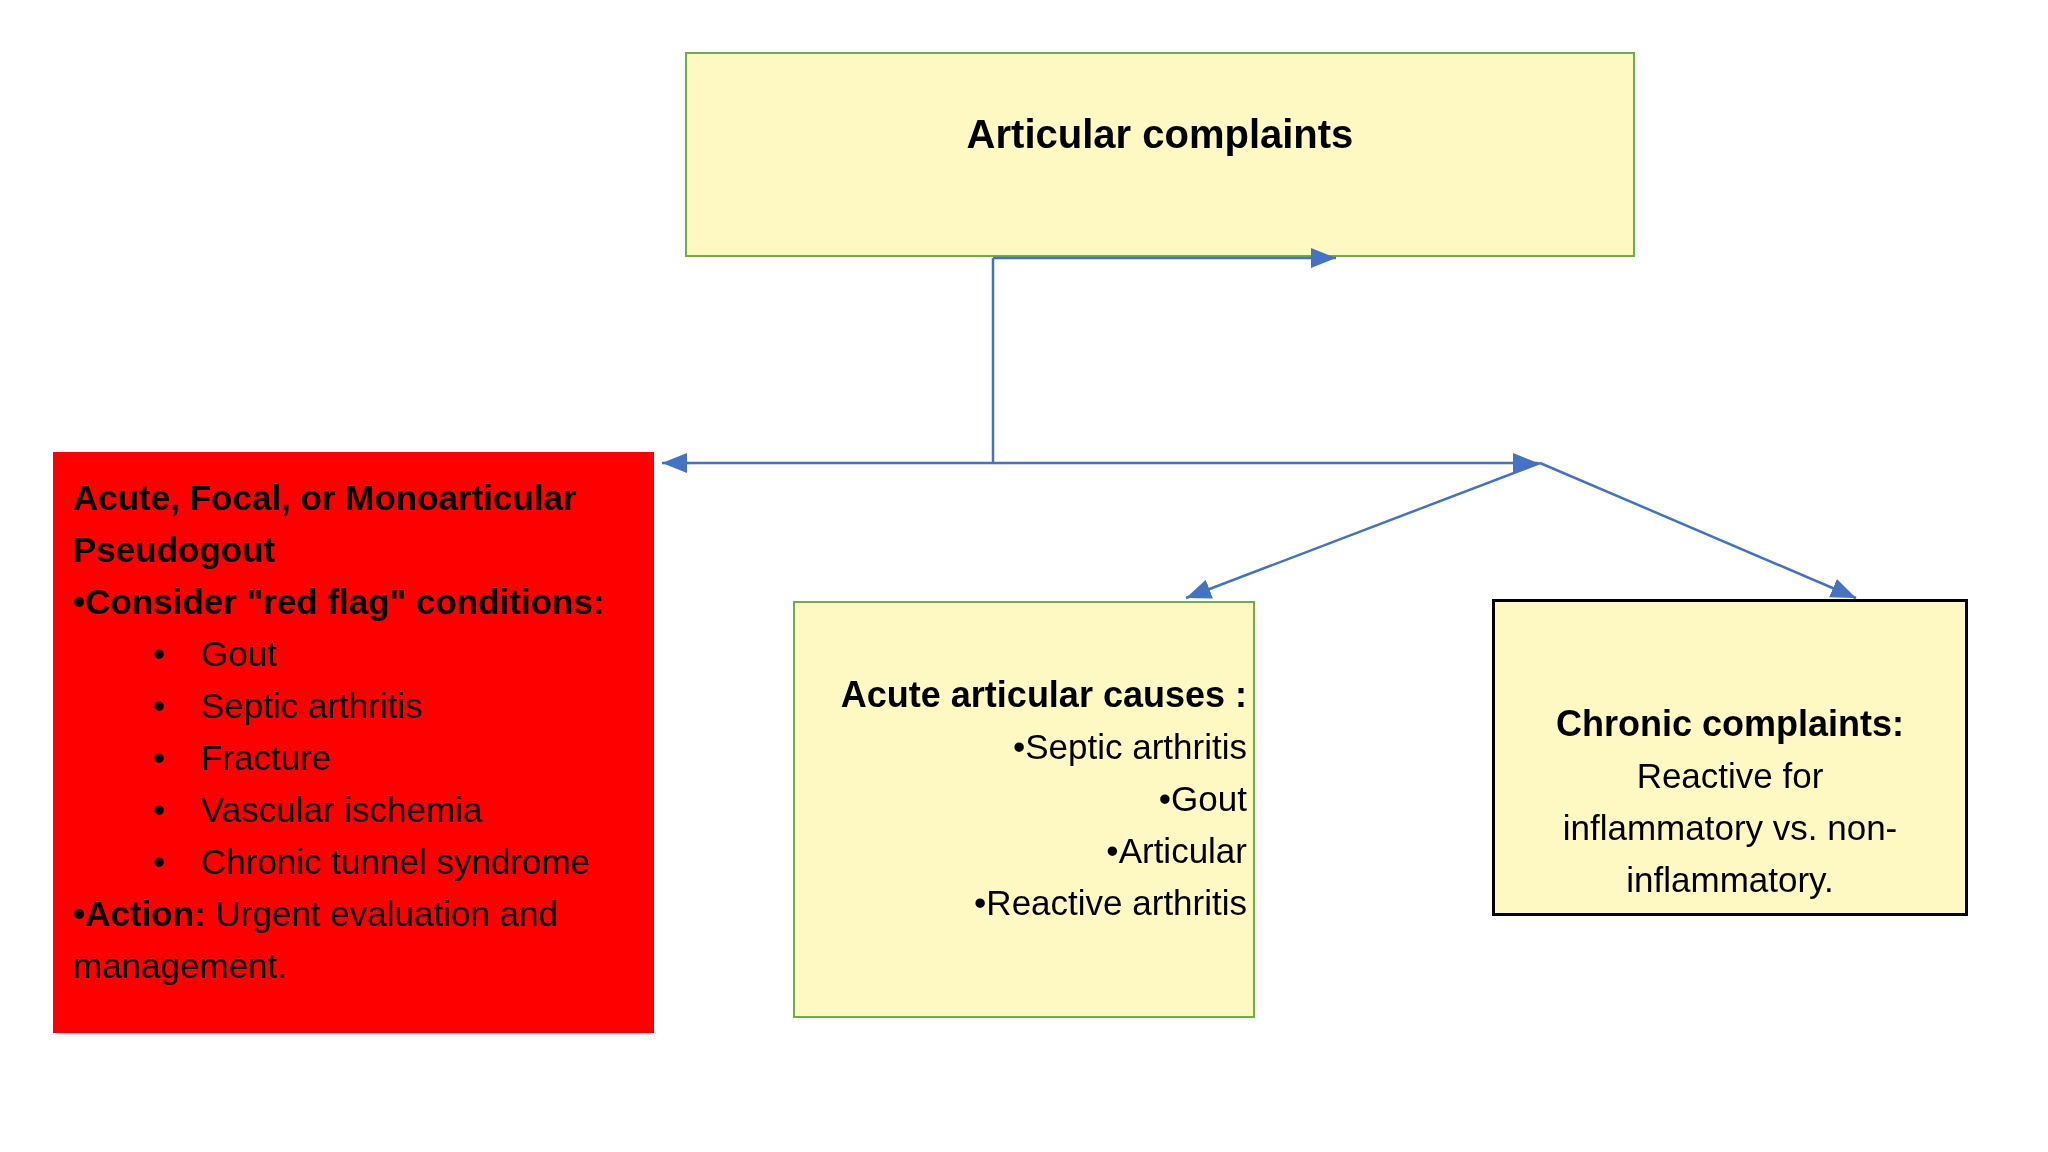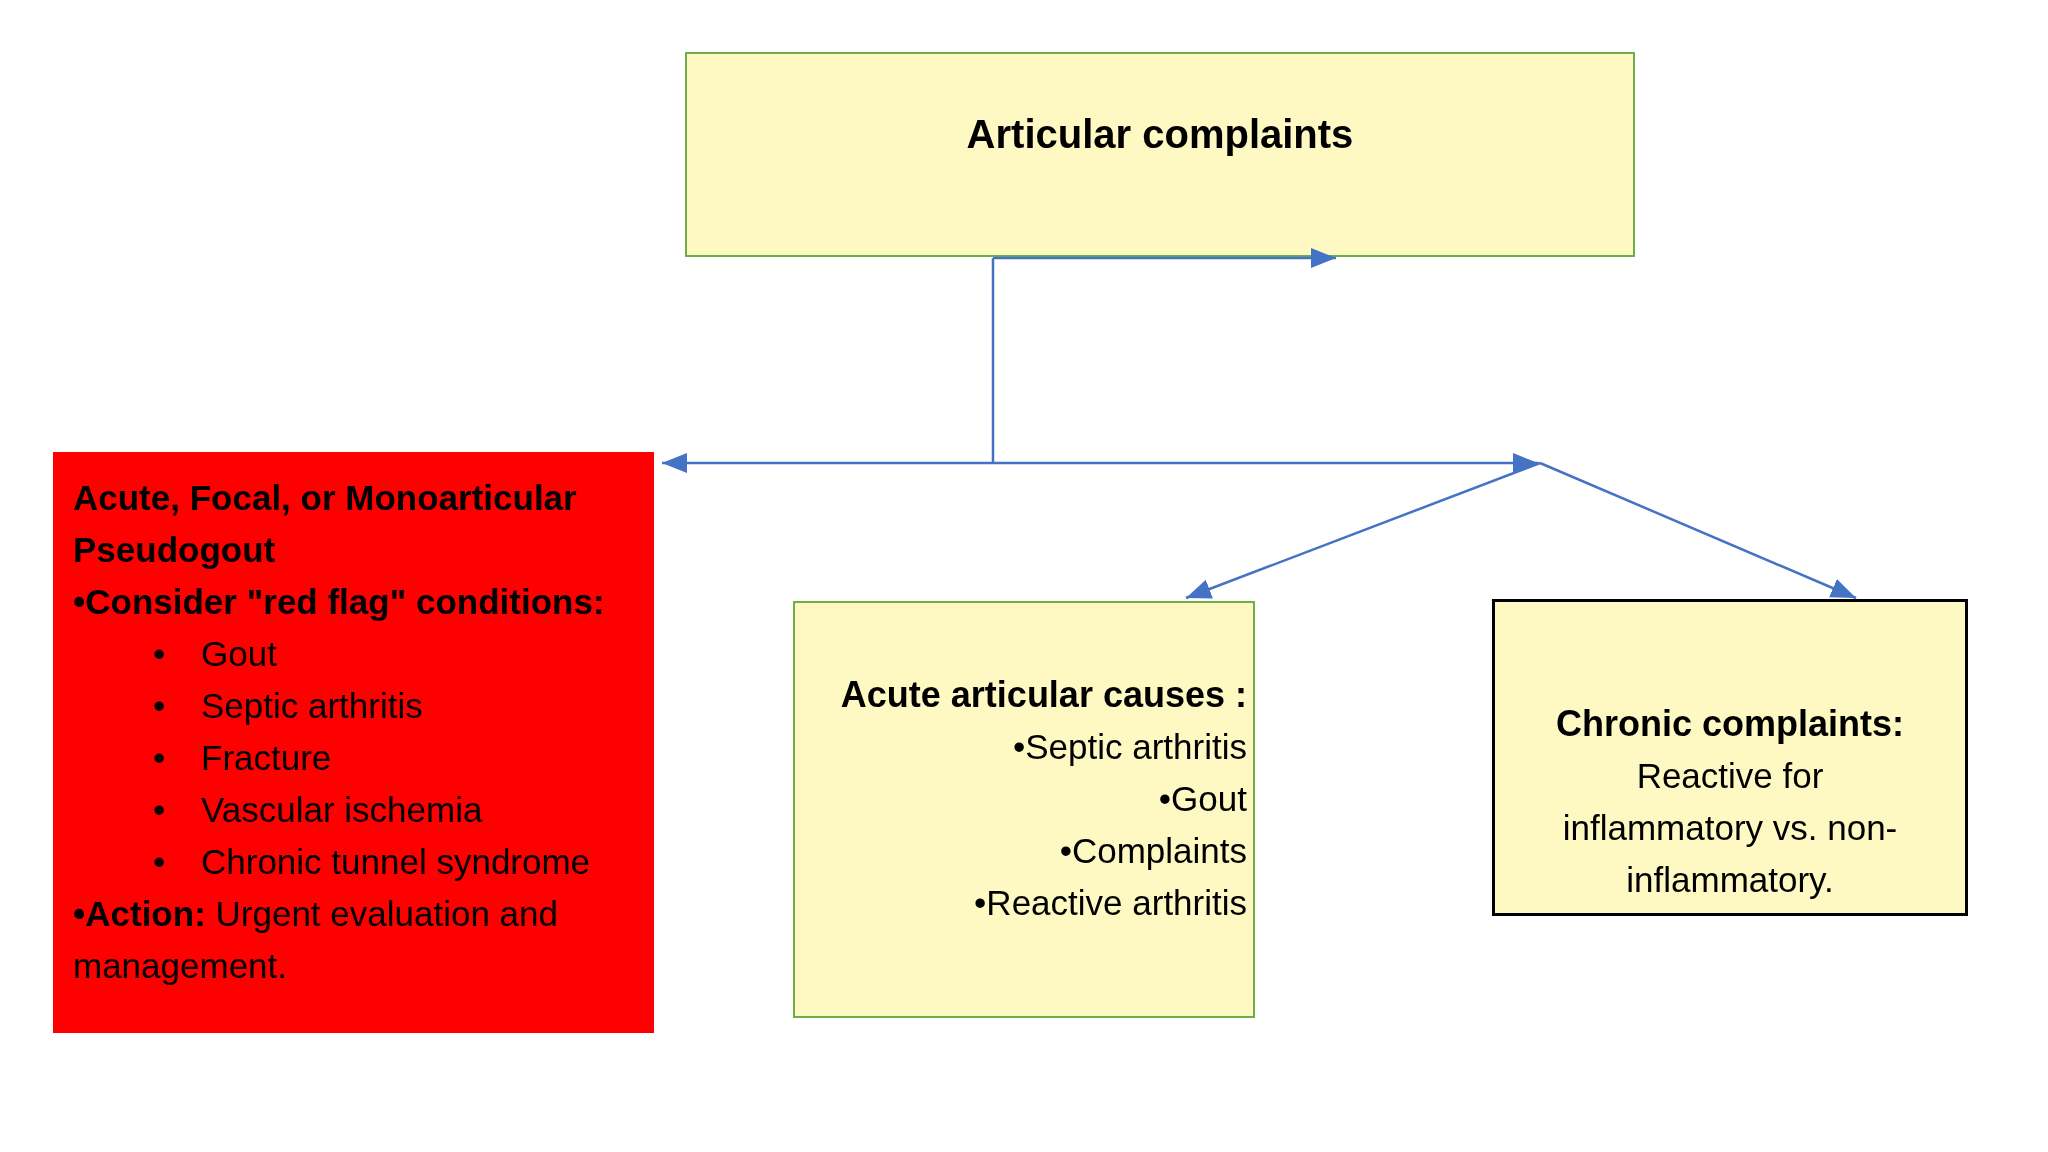--- a/index.html
+++ b/index.html
@@ -115,21 +115,21 @@
 
   <div class="box mid-box">
     <div class="line heading nowrap">Acute articular causes :</div>
     <div class="line">
       <span class="dot-inline">•</span><span>Septic arthritis</span>
     </div>
     <div class="line">
       <span class="dot-inline">•</span><span>Gout</span>
     </div>
     <div class="line">
-      <span class="dot-inline">•</span><span>Complaints</span>
+      <span class="dot-inline">•</span><span>Articular</span>
     </div>
     <div class="line">
       <span class="dot-inline">•</span><span>Reactive arthritis</span>
     </div>
   </div>
 
   <div class="box right-box">
     <div class="line heading">Chronic complaints:</div>
     <div class="line">Reactive for</div>
     <div class="line">inflammatory vs. non-</div>

